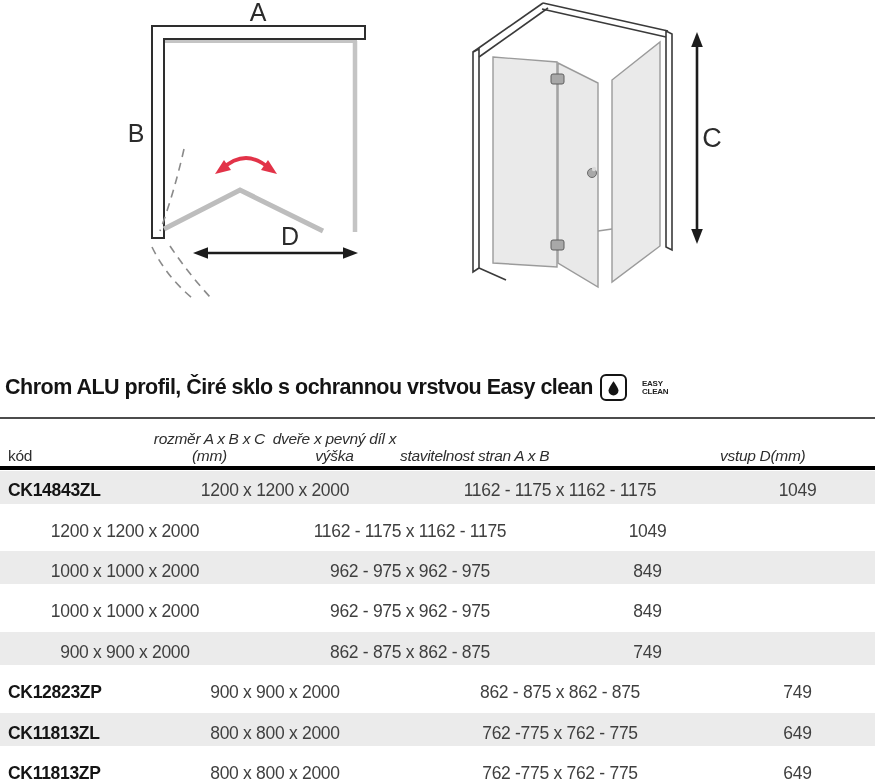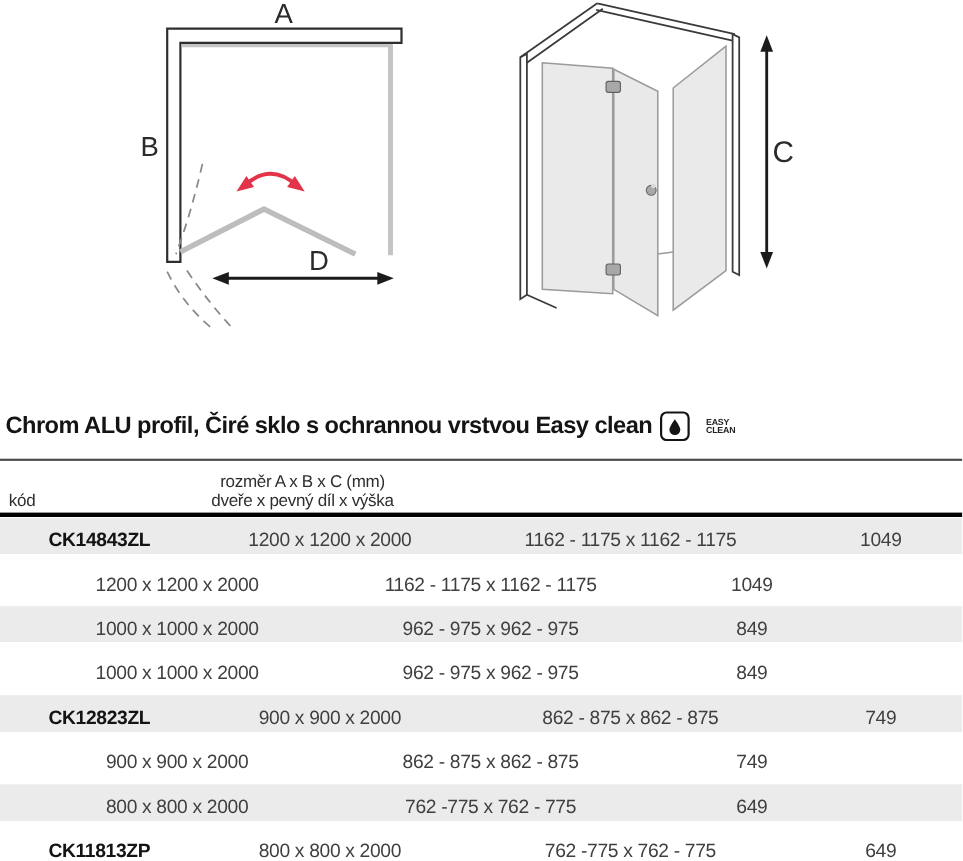--- a/index.html
+++ b/index.html
@@ -19,24 +19,24 @@
 
   .hr-thin{position:absolute;left:0;top:417px;width:875px;height:2px;background:#4c4c4c;}
   .hr-thick{position:absolute;left:0;top:466px;width:875px;height:3.5px;background:#000;}
 
   .thead{position:absolute;left:0;top:423px;width:875px;height:41px;display:flex;align-items:flex-end;
          font-size:15.5px;line-height:17px;color:#2e2e2e;letter-spacing:-0.3px;}
   .c1{width:150px;box-sizing:border-box;padding-left:8px;text-align:left;}
   .c2{width:250px;text-align:center;}
   .c3{width:320px;text-align:center;}
   .c4{width:155px;text-align:center;}
-  .thead .stack{display:flex;flex-direction:column;}
+  .thead .stack{display:flex;flex-direction:row;font-style:italic;}
 
   .tbody{position:absolute;left:0;top:470.5px;width:875px;}
-  .row{display:flex;align-items:center;height:40.4px;box-sizing:border-box;font-size:17.5px;letter-spacing:-0.3px;color:#3f3f3f;padding-left:36px;}
+  .row{display:flex;align-items:center;height:40.4px;box-sizing:border-box;font-size:17.5px;letter-spacing:-0.3px;color:#3f3f3f;}
   .row.gray{background:linear-gradient(to bottom,#ebebeb 0px,#ebebeb 33px,#ffffff 33px);}
   .row .code{font-weight:bold;color:#141414;font-size:17.5px;}
 </style>
 </head>
 <body>
 
 <div class="page">
 
   <svg class="topview" width="260" height="310" viewBox="0 0 260 310">
 
@@ -123,20 +123,25 @@
 
   <div class="hr-thin"></div>
 
   <div class="thead">
     <div class="c1">kód</div>
     <div class="c2 stack">
       <span>rozměr A x B x C (mm)</span>
       <span>dveře x pevný díl x výška</span>
     </div>
     <div class="c3 stack">
+      <span>stavitelnost stran A x B</span>
+    </div>
+    <div class="c4 stack">
+      <span>vstup D</span>
+      <span>(mm)</span>
     </div>
   </div>
 
   <div class="hr-thick"></div>
 
   <div class="tbody">
 
   <div class="row gray">
         <div class="c1 code">CK14843ZL</div>
         <div class="c2">1200 x 1200 x 2000</div>
@@ -152,31 +157,32 @@
         <div class="c2">1000 x 1000 x 2000</div>
         <div class="c3">962 - 975 x 962 - 975</div>
         <div class="c4">849</div>
       </div>
       <div class="row">
         <div class="c2">1000 x 1000 x 2000</div>
         <div class="c3">962 - 975 x 962 - 975</div>
         <div class="c4">849</div>
       </div>
       <div class="row gray">
-        <div class="c1 code">CK12823ZL</div>
         <div class="c2">900 x 900 x 2000</div>
         <div class="c3">862 - 875 x 862 - 875</div>
         <div class="c4">749</div>
       </div>
       <div class="row">
+        <div class="c1 code">CK12823ZP</div>
         <div class="c2">900 x 900 x 2000</div>
         <div class="c3">862 - 875 x 862 - 875</div>
         <div class="c4">749</div>
       </div>
       <div class="row gray">
+        <div class="c1 code">CK11813ZL</div>
         <div class="c2">800 x 800 x 2000</div>
         <div class="c3">762 -775 x 762 - 775</div>
         <div class="c4">649</div>
       </div>
       <div class="row">
         <div class="c1 code">CK11813ZP</div>
         <div class="c2">800 x 800 x 2000</div>
         <div class="c3">762 -775 x 762 - 775</div>
         <div class="c4">649</div>
       </div>

